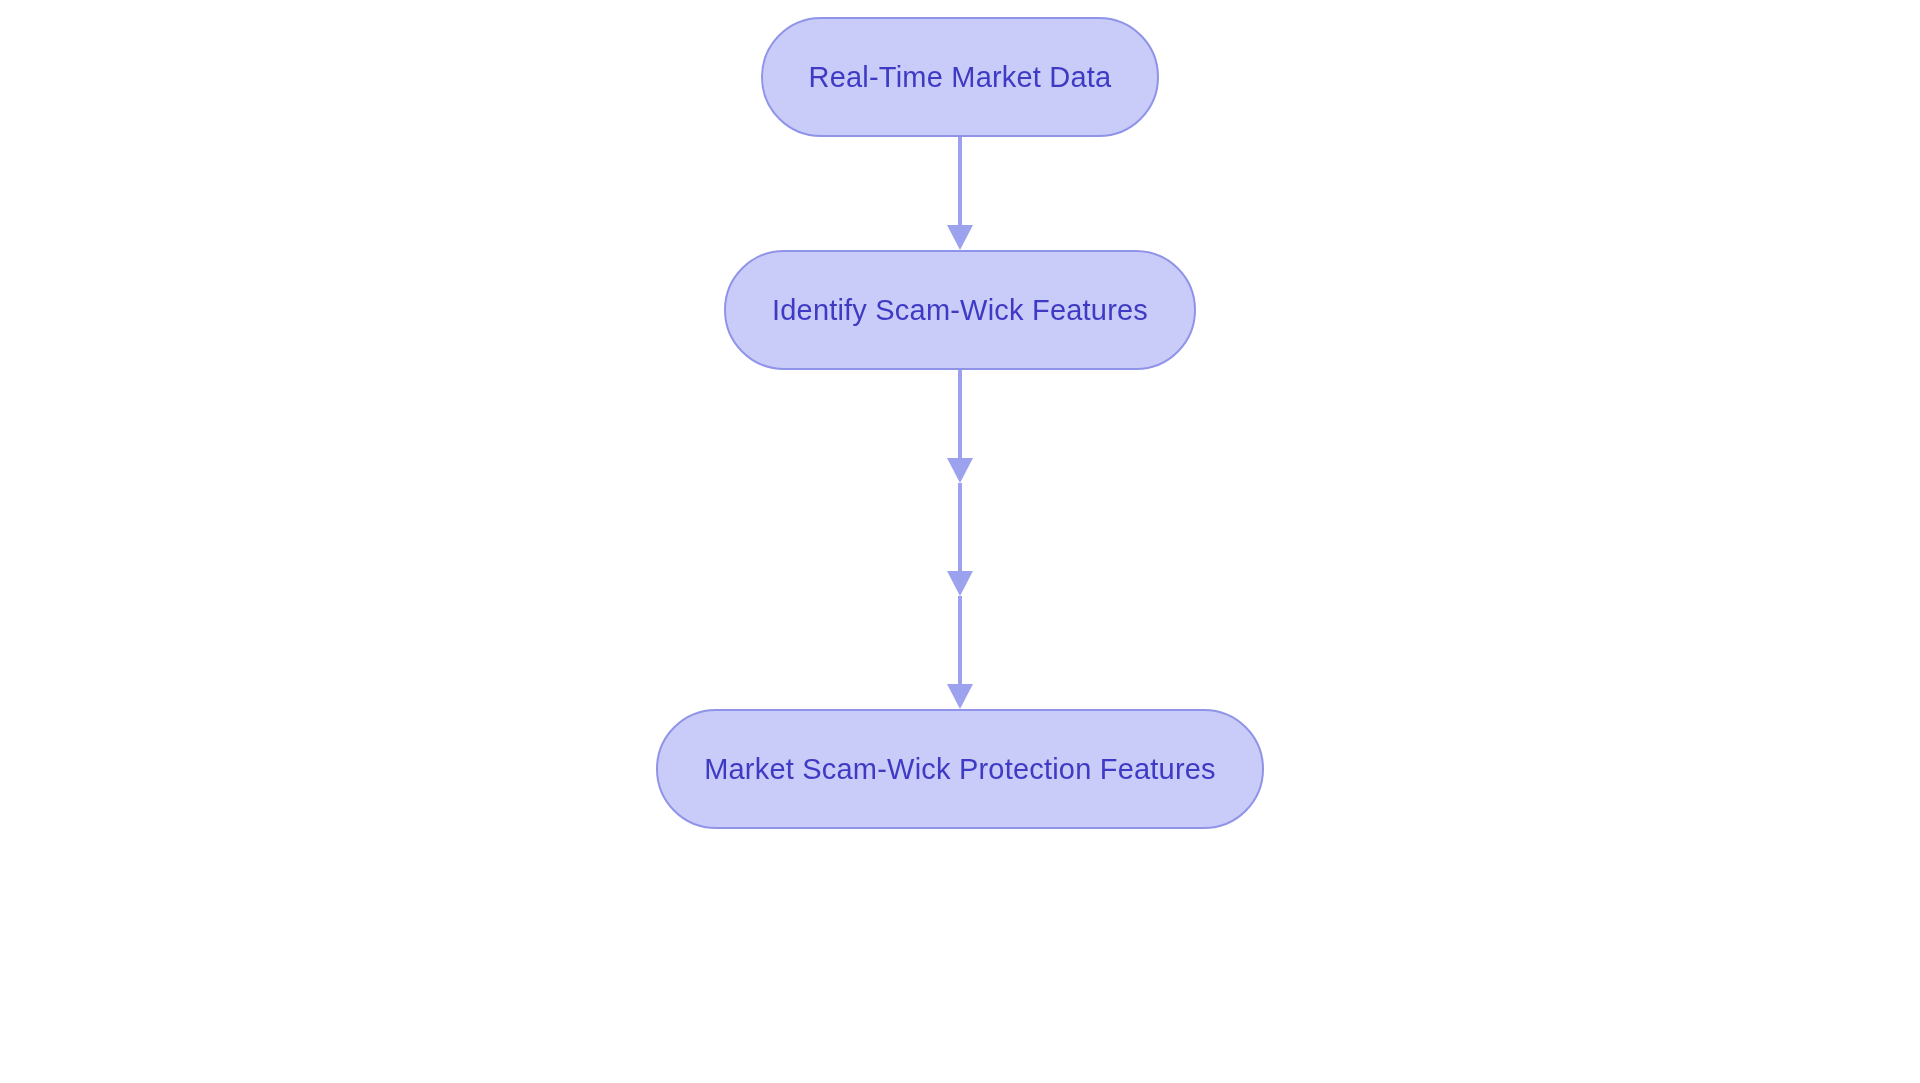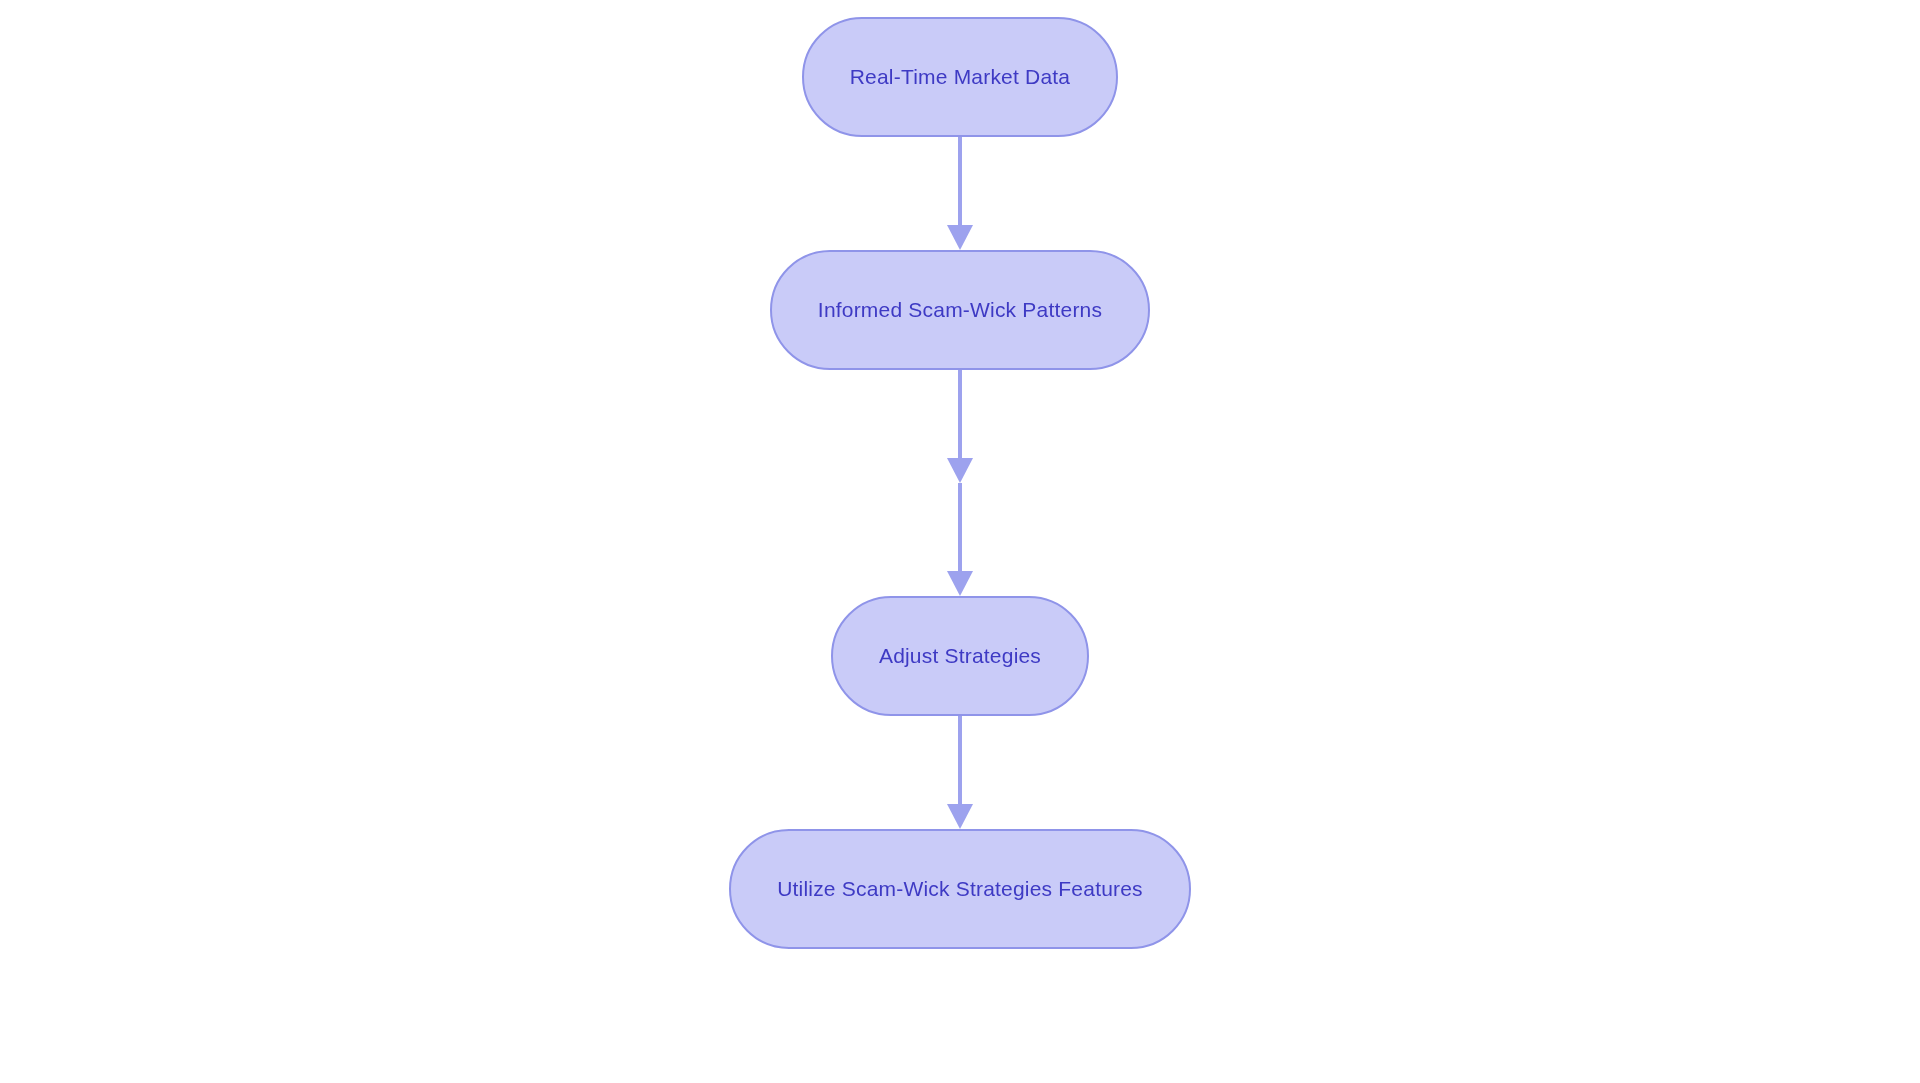--- a/index.html
+++ b/index.html
@@ -28,21 +28,21 @@
   .node {
     height: 120px;
     padding: 8px 46px;
     border-radius: 60px;
     background: var(--node-fill);
     border: 2px solid var(--node-border);
     display: flex;
     align-items: center;
     justify-content: center;
     color: var(--node-text);
-    font-size: 21px;
+    font-size: 29px;
     font-weight: 400;
     letter-spacing: 0.2px;
     white-space: nowrap;
     flex: 0 0 auto;
   }
   .flow-arrow {
     width: 26px;
     height: 113px;
     position: relative;
     flex: 0 0 auto;
@@ -76,40 +76,37 @@
   <div class="node">
     <span>Real-Time Market Data</span>
   </div>
 
   <div class="flow-arrow">
     <div class="arrow-line"></div>
     <div class="arrow-head"></div>
   </div>
 
   <div class="node">
-    <span>Informed Scam-Wick Patterns</span>
+    <span>Identify Scam-Wick Features</span>
   </div>
 
   <div class="flow-arrow">
     <div class="arrow-line"></div>
     <div class="arrow-head"></div>
   </div>
 
 
   <div class="flow-arrow">
     <div class="arrow-line"></div>
     <div class="arrow-head"></div>
   </div>
 
-  <div class="node">
-    <span>Adjust Strategies</span>
-  </div>
 
   <div class="flow-arrow">
     <div class="arrow-line"></div>
     <div class="arrow-head"></div>
   </div>
 
   <div class="node">
-    <span>Utilize Scam-Wick Strategies Features</span>
+    <span>Market Scam-Wick Protection Features</span>
   </div>
 
 </div>
 
 </body></html>

